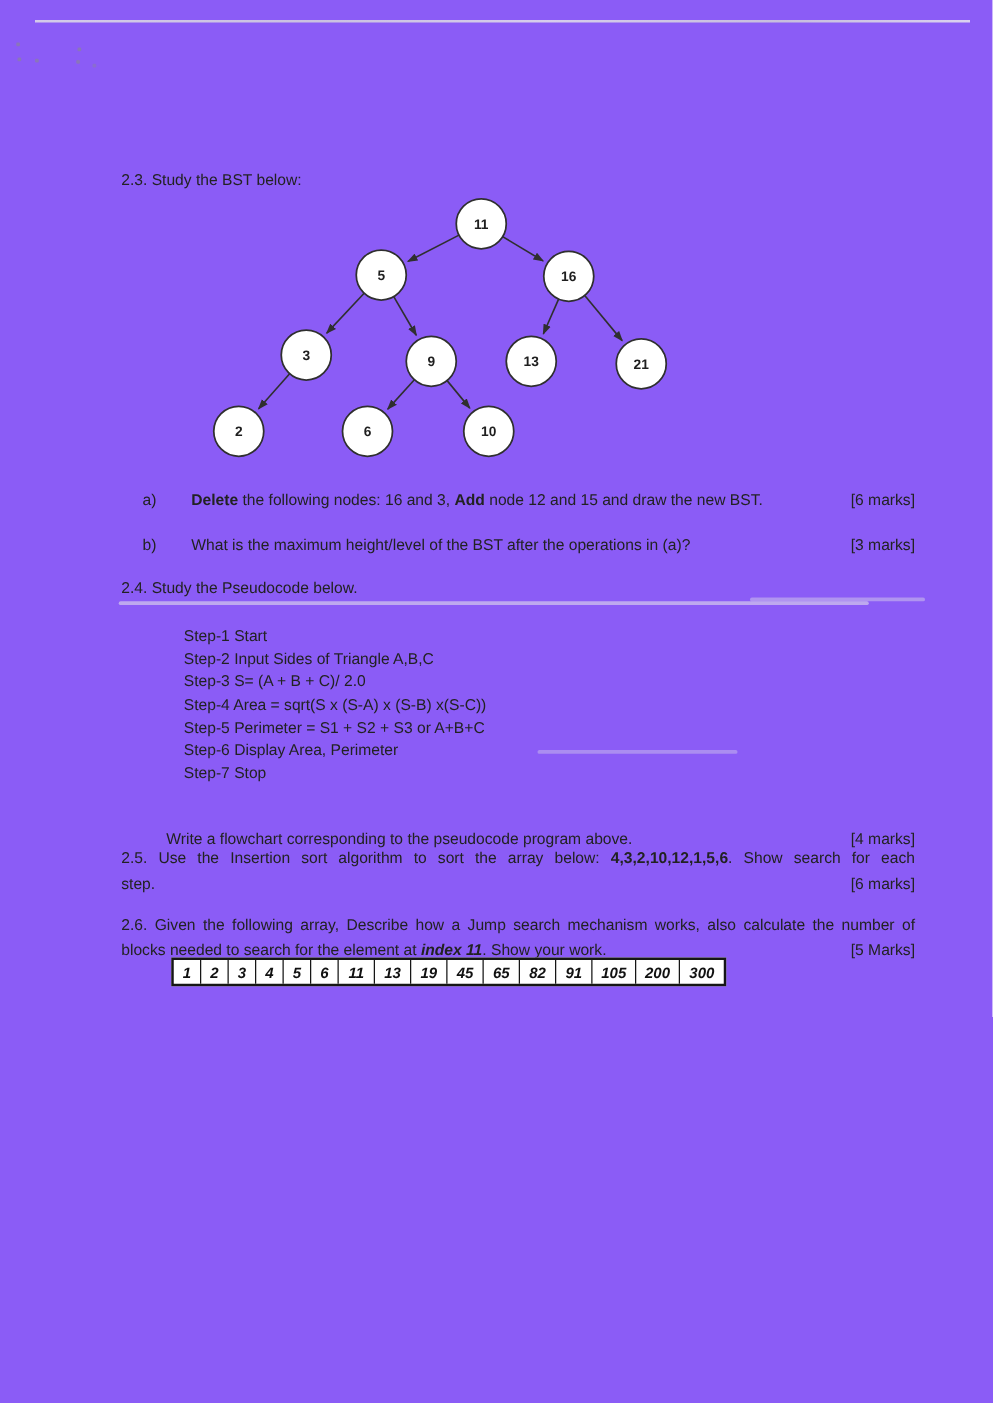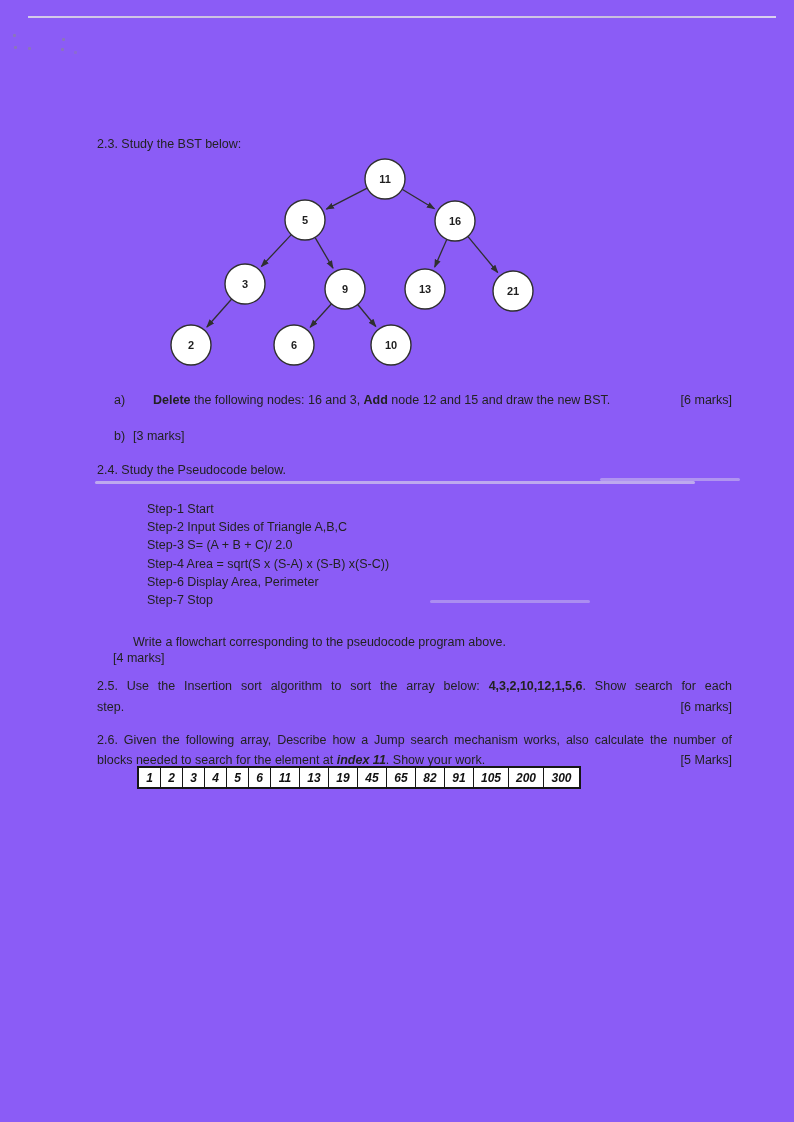--- a/index.html
+++ b/index.html
@@ -142,35 +142,37 @@
   </div>
 
   <div class="abs body-text row" style="left:114px;top:392px;width:618px;">
     <span class="marker">a)</span>
     <span class="txt"><b>Delete</b><span> the following nodes: 16 and 3, </span><b>Add</b><span> node 12 and 15 and draw the new BST.</span></span>
     <span class="marks">[6 marks]</span>
   </div>
 
   <div class="abs body-text row" style="left:114px;top:428px;width:618px;">
     <span class="marker">b)</span>
+    <span class="txt">What is the maximum height/level of the BST after the operations in (a)?</span>
     <span class="marks">[3 marks]</span>
   </div>
 
   <div class="abs body-text" style="left:97px;top:462px;">2.4. Study the Pseudocode below.</div>
 
   <div class="abs body-text pseudocode-block" style="left:147px;top:500px;">
     <div>Step-1 Start</div>
     <div>Step-2 Input Sides of Triangle A,B,C</div>
     <div>Step-3 S= (A + B + C)/ 2.0</div>
     <div>Step-4 Area = sqrt(S x (S-A) x (S-B) x(S-C))</div>
+    <div>Step-5 Perimeter = S1 + S2 + S3 or A+B+C</div>
     <div>Step-6 Display Area, Perimeter</div>
     <div>Step-7 Stop</div>
   </div>
 
-  <div class="abs body-text row" style="left:113px;top:634px;width:619px;flex-direction:column;">
+  <div class="abs body-text row" style="left:113px;top:663px;width:619px;">
     <span class="txt">Write a flowchart corresponding to the pseudocode program above.</span>
     <span class="marks">[4 marks]</span>
   </div>
 
   <div class="abs body-text justify-line" style="left:97px;top:678px;"><span>2.5. Use the Insertion sort algorithm to sort the array below: </span><b>4,3,2,10,12,1,5,6</b><span>. Show search for each</span></div>
   <div class="abs body-text between" style="left:97px;top:699px;">
     <span>step.</span>
     <span class="marks">[6 marks]</span>
   </div>
 

